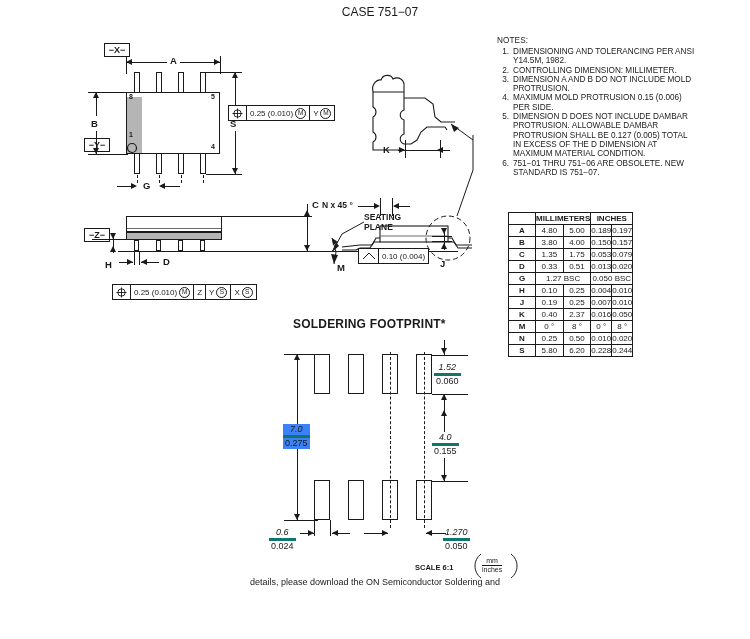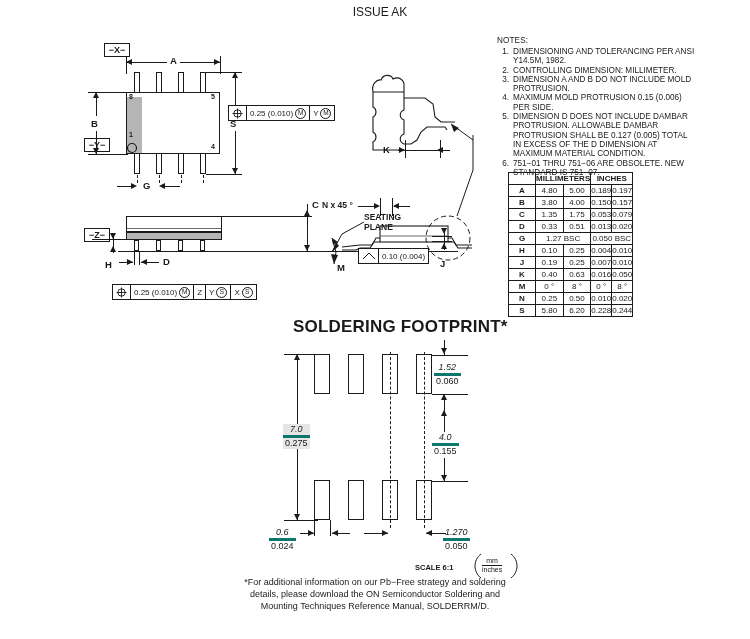--- a/index.html
+++ b/index.html
@@ -11,21 +11,21 @@
   .abs{position:absolute;}
   .ttl{font-weight:bold;font-size:12px;letter-spacing:.2px;}
   .sub{font-size:12px;}
   .center{text-align:center;}
   .notes-h{font-size:8.2px;font-weight:normal;letter-spacing:.1px;}
   .note-row{display:flex;font-size:8.2px;line-height:9.3px;margin-bottom:0;}
   .note-num{width:12px;flex:0 0 12px;text-align:right;padding-right:4px;}
   .note-txt{flex:1;}
 
   
-  table.dim{border-collapse:collapse;font-size:8px;}
+  table.dim{border-collapse:collapse;font-size:8px;margin-top:40px;}
   table.dim td,table.dim th{
     border:1px solid #1a1a1a;text-align:center;
     padding:0;height:11px;line-height:11px;font-weight:bold;
   }
   table.dim td.val{font-weight:normal;}
   table.dim th{font-size:8px;}
   .colDim{width:26px;}
   .colV{width:36px;}
 
   
@@ -55,32 +55,32 @@
   .arR{position:absolute;width:0;height:0;border-top:3px solid transparent;border-bottom:3px solid transparent;border-left:6px solid #1a1a1a;}
   .arL{position:absolute;width:0;height:0;border-top:3px solid transparent;border-bottom:3px solid transparent;border-right:6px solid #1a1a1a;}
   .arU{position:absolute;width:0;height:0;border-left:3px solid transparent;border-right:3px solid transparent;border-bottom:6px solid #1a1a1a;}
   .arD{position:absolute;width:0;height:0;border-left:3px solid transparent;border-right:3px solid transparent;border-top:6px solid #1a1a1a;}
 
   
   .frac{position:absolute;text-align:center;font-size:9px;line-height:11px;}
   .frac .top{border-bottom:3px solid #0f766e;padding:0 2px;font-style:italic;}
   .frac .bot{padding:0 2px;}
 
-  .fpttl{position:absolute;font-size:17px;font-weight:bold;letter-spacing:.2px;}
+  .fpttl{position:absolute;font-size:12px;font-weight:bold;letter-spacing:.2px;}
   .scale{position:absolute;font-size:7.5px;font-weight:bold;}
   .unitfrac{position:absolute;font-size:7px;text-align:center;line-height:8px;}
   .unitfrac .u1{border-bottom:1px solid #1a1a1a;padding:0 1px;}
   .foot{position:absolute;font-size:9px;line-height:12px;text-align:center;width:420px;}
   svg{position:absolute;overflow:visible;}
 </style>
 </head>
 <body>
 
 <div class="abs center" style="left:285px;top:5px;width:190px;">
-  <div class="sub">ISSUE AK</div>
+  <div class="sub">CASE 751−07</div>
 </div>
 
 <div class="abs" style="left:497px;top:36px;width:200px;">
   <div class="notes-h">NOTES:</div>
   <div style="margin-top:2px;">
     <div class="note-row">
       <div class="note-num">1.</div>
       <div class="note-txt">DIMENSIONING AND TOLERANCING PER ANSI Y14.5M, 1982.</div>
     </div>
     <div class="note-row">
@@ -157,21 +157,21 @@
     <tr>
       <td>J</td>
       <td class="val">0.19</td>
       <td class="val">0.25</td>
       <td class="val">0.007</td>
       <td class="val">0.010</td>
     </tr>
     <tr>
       <td>K</td>
       <td class="val">0.40</td>
-      <td class="val">0.63</td>
+      <td class="val">2.37</td>
       <td class="val">0.016</td>
       <td class="val">0.050</td>
     </tr>
     <tr>
       <td>M</td>
       <td class="val">0 °</td>
       <td class="val">8 °</td>
       <td class="val">0 °</td>
       <td class="val">8 °</td>
     </tr>
@@ -439,21 +439,21 @@
   <div class="frac" style="left:434px;top:362px;">
     <div class="top">1.52</div>
     <div class="bot">0.060</div>
   </div>
 
   <div class="ln hl" style="left:284px;top:354px;width:30px;"></div>
   <div class="ln hl" style="left:284px;top:520px;width:30px;"></div>
   <div class="ln vl" style="left:297px;top:354px;height:166px;"></div>
   <div class="arU" style="left:294px;top:354px;"></div>
   <div class="arD" style="left:294px;top:514px;"></div>
-  <div class="frac" style="left:283px;top:424px;background:#e5e5e5;text-align:center;">
+  <div class="frac" style="left:283px;top:424px;background:#3b82f6;text-align:center;">
     <div class="top">7.0</div>
     <div class="bot">0.275</div>
   </div>
 
   <div class="ln vl" style="left:444px;top:410px;height:24px;"></div>
   <div class="ln vl" style="left:444px;top:458px;height:24px;"></div>
   <div class="arU" style="left:441px;top:410px;"></div>
   <div class="arD" style="left:441px;top:475px;"></div>
   <div class="ln hl" style="left:432px;top:481px;width:36px;"></div>
   <div class="frac" style="left:432px;top:432px;background:#fff;">
@@ -489,16 +489,14 @@
   <div class="unitfrac" style="left:482px;top:557px;">
     <div class="u1">mm</div>
     <div>inches</div>
   </div>
   <svg style="left:508px;top:553px;width:14px;height:26px;" viewBox="0 0 14 26">
     <path d="M3,1 C11,7 11,19 3,25" fill="none" stroke="#1a1a1a" stroke-width="1"></path>
   </svg>
 </div>
 
 <div class="foot" style="left:165px;top:576px;">
-  <div>*For additional information on our Pb−Free strategy and soldering</div>
   <div>details, please download the ON Semiconductor Soldering and</div>
-  <div>Mounting Techniques Reference Manual, SOLDERRM/D.</div>
 </div>
 
 </body></html>

